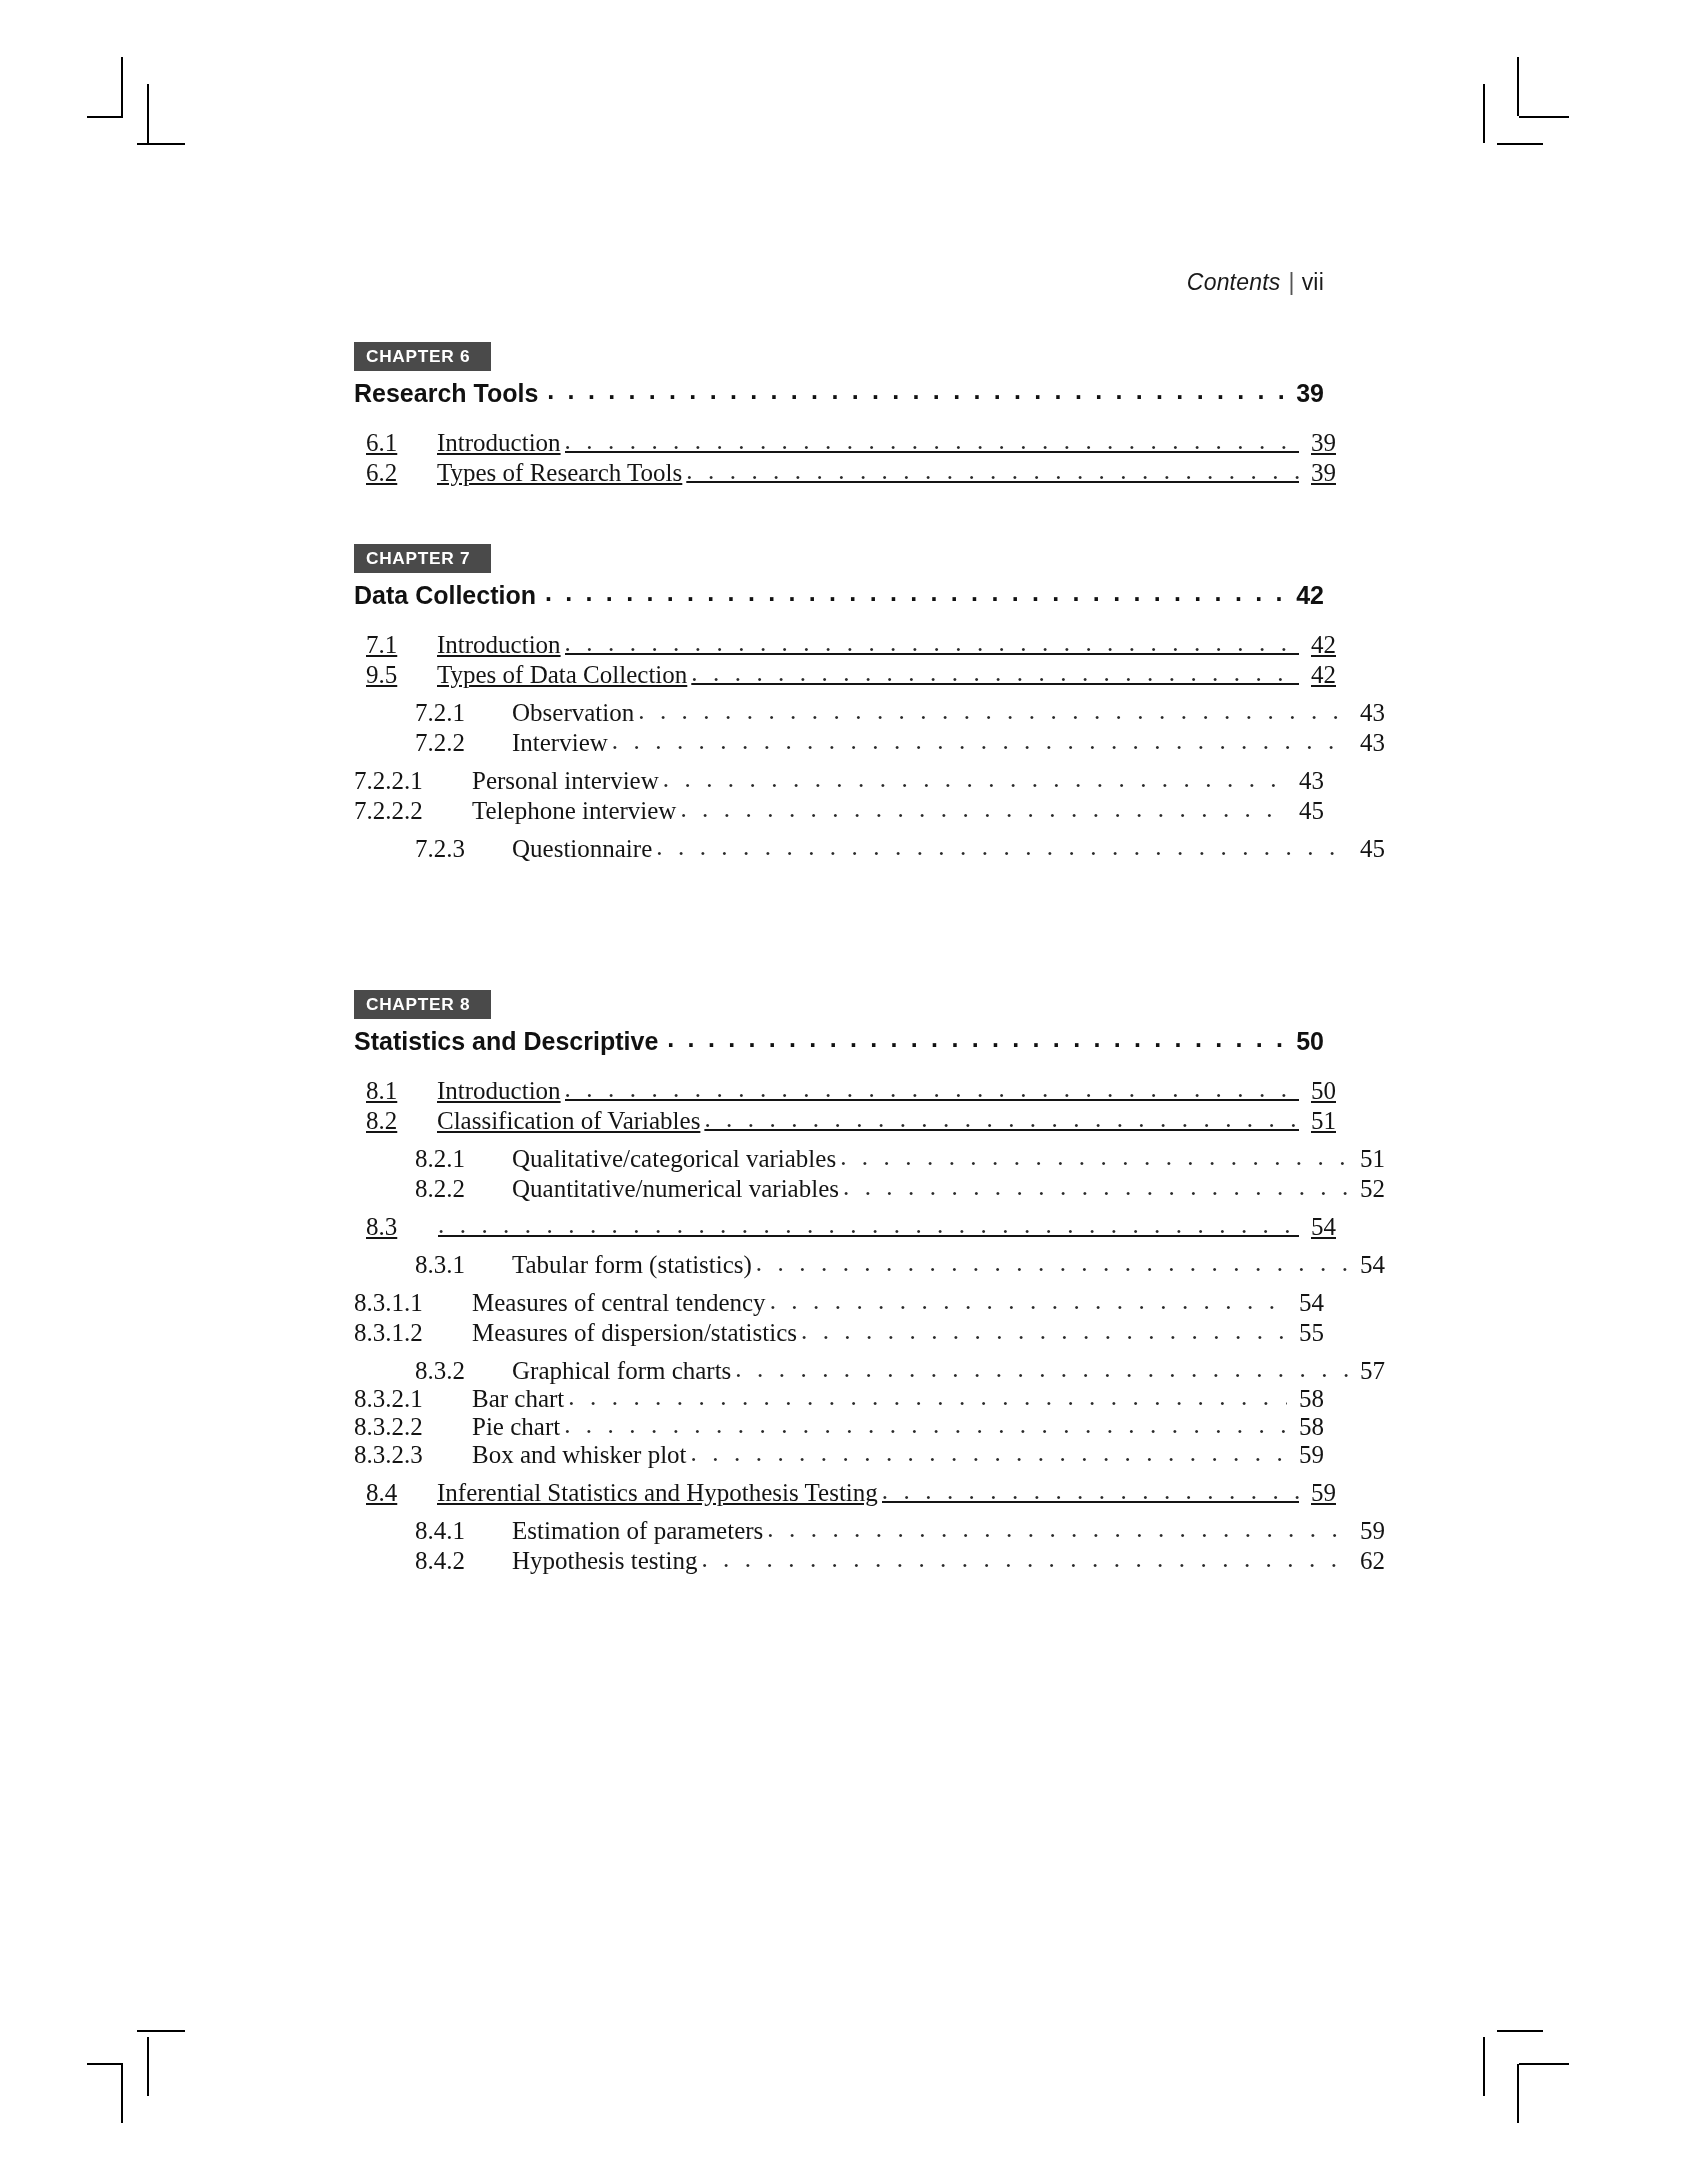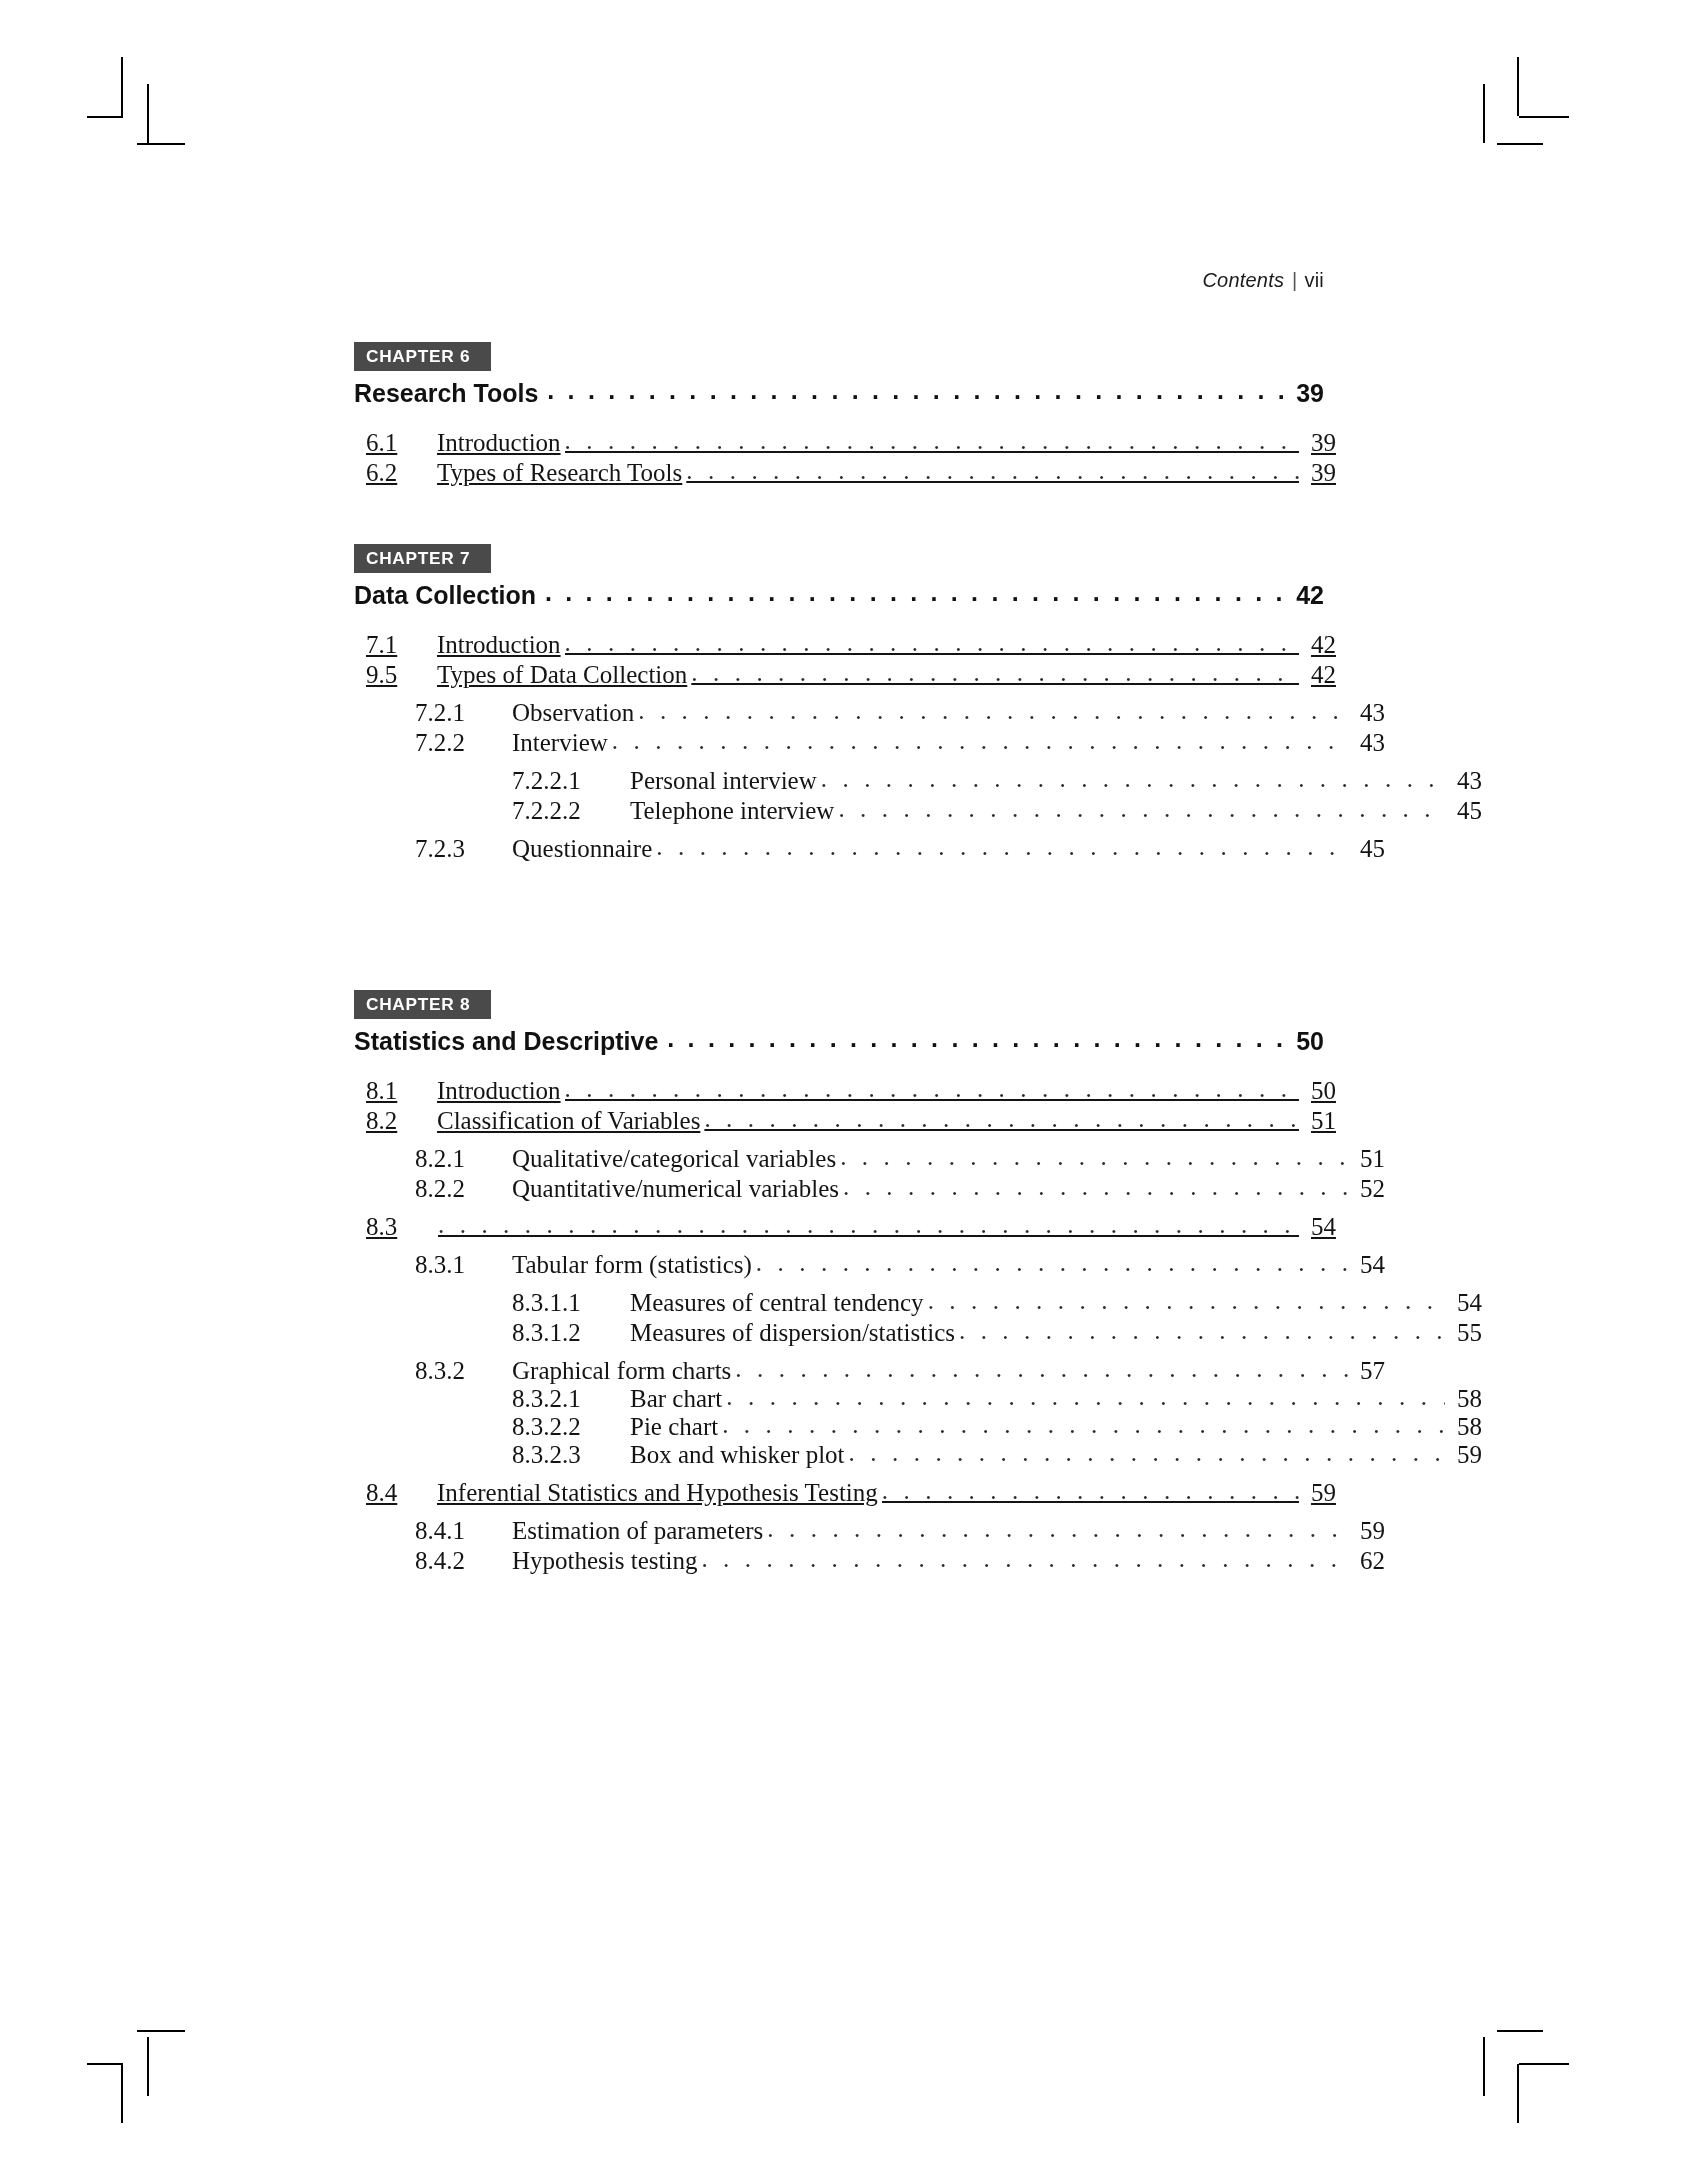--- a/index.html
+++ b/index.html
@@ -32,21 +32,21 @@
     width: 970px;
     height: 2178px;
   }
 
   
   .running-head {
     position: absolute;
     top: 269px;
     right: 0;
     font-family: "Liberation Sans", sans-serif;
-    font-size: 20px;
+    font-size: 23px;
     color: #1a1a1a;
     white-space: nowrap;
     letter-spacing: 0.2px;
   }
   .running-head .rh-label {
     font-style: italic;
     font-weight: 400;
   }
   .running-head .rh-sep {
     display: inline-block;
@@ -138,21 +138,21 @@
 
   
   .lvl1 { margin-left: 12px; text-decoration: underline; }
   .lvl1 .toc-num   { width: 71px; }
   .lvl1 .toc-title { padding-right: 3px; }
 
   .lvl2 { margin-left: 61px; }
   .lvl2 .toc-num   { width: 97px; }
   .lvl2 .toc-title { padding-right: 3px; }
 
-  .lvl3 { margin-left: 158px; }
+  .lvl3 { }
   .lvl3 .toc-num   { width: 118px; }
   .lvl3 .toc-title { padding-right: 3px; }
 
   .gap-sm  { height: 10px; }
   .gap-md  { height: 22px; }
   .gap-xs  { height: 2px; }
 </style>
 </head>
 <body>
 

